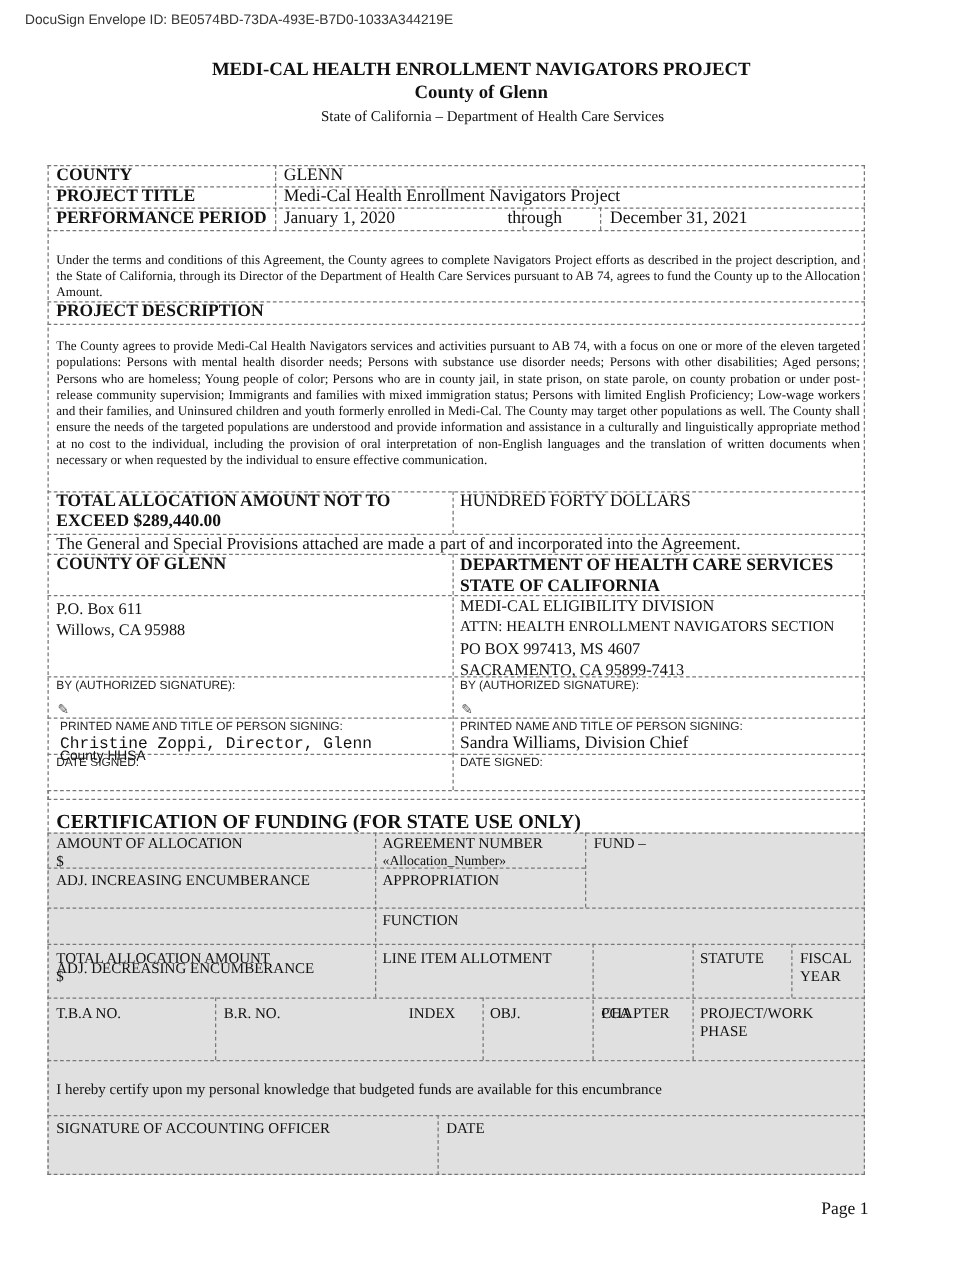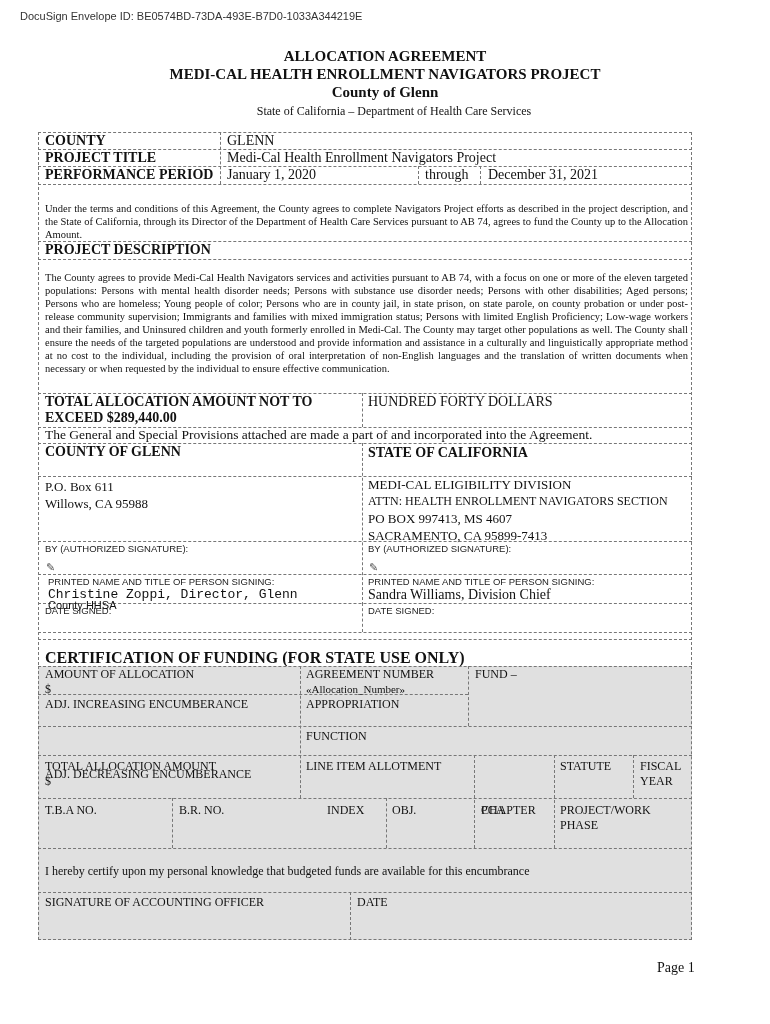--- a/index.html
+++ b/index.html
@@ -21,42 +21,41 @@
   .cell { position:absolute; font-size:12px; line-height:15px; }
   .mono { font-family:"Liberation Mono", monospace; font-size:13px; }
   .pen { font-size:11px; color:#555; }
 </style>
 </head>
 <body>
 
 <div class="abs envelope">DocuSign Envelope ID: BE0574BD-73DA-493E-B7D0-1033A344219E</div>
 
 <div class="abs title-block">
-  <div class="t1">ALLOCATION AGREEMENT</div>
   <div class="t1">MEDI-CAL HEALTH ENROLLMENT NAVIGATORS PROJECT</div>
   <div class="t3">County of Glenn</div>
   <div class="t4">State of California – Department of Health Care Services</div>
 </div>
 
 <div class="abs box" style="left:38px; top:132px; width:654px; height:508px;"></div>
 
 <div class="hl" style="left:38px; top:149px; width:654px;"></div>
 <div class="hl" style="left:38px; top:166px; width:654px;"></div>
 <div class="hl" style="left:38px; top:184px; width:654px;"></div>
 <div class="vl" style="left:220px; top:132px; height:52px;"></div>
 <div class="vl" style="left:418px; top:166px; height:18px;"></div>
 <div class="vl" style="left:480px; top:166px; height:18px;"></div>
 
 <div class="abs lbl-b" style="left:45px; top:133px;">COUNTY</div>
 <div class="abs val" style="left:227px; top:133px;">GLENN</div>
 <div class="abs lbl-b" style="left:45px; top:150px;">PROJECT TITLE</div>
 <div class="abs val" style="left:227px; top:150px;">Medi-Cal Health Enrollment Navigators Project</div>
 <div class="abs lbl-b" style="left:45px; top:167px;">PERFORMANCE PERIOD</div>
 <div class="abs val" style="left:227px; top:167px;">January 1, 2020</div>
-<div class="abs val" style="left:425px; top:167px;">through</div>
+<div class="abs val" style="left:406px; top:167px;">through</div>
 <div class="abs val" style="left:488px; top:167px;">December 31, 2021</div>
 
 <div class="abs small" style="left:45px; top:202px; width:643px;">Under the terms and conditions of this Agreement, the County agrees to complete Navigators Project efforts as described in the project description, and the State of California, through its Director of the Department of Health Care Services pursuant to AB 74, agrees to fund the County up to the Allocation Amount.</div>
 <div class="hl" style="left:38px; top:241px; width:654px;"></div>
 
 <div class="abs lbl-b" style="left:45px; top:242px;">PROJECT DESCRIPTION</div>
 <div class="hl" style="left:38px; top:259px; width:654px;"></div>
 <div class="abs small" style="left:45px; top:271px; width:643px;">The County agrees to provide Medi-Cal Health Navigators services and activities pursuant to AB 74, with a focus on one or more of the eleven targeted populations: Persons with mental health disorder needs; Persons with substance use disorder needs; Persons with other disabilities; Aged persons; Persons who are homeless; Young people of color; Persons who are in county jail, in state prison, on state parole, on county probation or under post-release community supervision; Immigrants and families with mixed immigration status; Persons with limited English Proficiency; Low-wage workers and their families, and Uninsured children and youth formerly enrolled in Medi-Cal.  The County may target other populations as well.  The County shall ensure the needs of the targeted populations are understood and provide information and assistance in a culturally and linguistically appropriate method at no cost to the individual, including the provision of oral interpretation of non-English languages and the translation of written documents when necessary or when requested by the individual to ensure effective communication.</div>
 <div class="hl" style="left:38px; top:393px; width:654px;"></div>
 
@@ -68,20 +67,21 @@
 <div class="abs val" style="left:368px; top:394px; line-height:16px;">
   <div>HUNDRED FORTY DOLLARS</div>
 </div>
 <div class="hl" style="left:38px; top:427px; width:654px;"></div>
 <div class="abs val" style="left:45px; top:427px; font-size:13.5px;">The General and Special Provisions attached are made a part of and incorporated into the Agreement.</div>
 <div class="hl" style="left:38px; top:443px; width:654px;"></div>
 
 <div class="vl" style="left:362px; top:443px; height:162px;"></div>
 <div class="abs lbl-b" style="left:45px; top:444px;">COUNTY OF GLENN</div>
 <div class="abs lbl-b" style="left:368px; top:444px; line-height:17px;">
+  <div>DEPARTMENT OF HEALTH CARE SERVICES</div>
   <div>STATE OF CALIFORNIA</div>
 </div>
 <div class="hl" style="left:38px; top:476px; width:654px;"></div>
 <div class="abs val" style="left:45px; top:478px; line-height:17px; font-size:13px;">
   <div>P.O. Box 611</div>
   <div>Willows, CA 95988</div>
 </div>
 <div class="abs val" style="left:368px; top:476px; line-height:17px; font-size:13px;">
   <div>MEDI-CAL ELIGIBILITY DIVISION</div>
   <div style="font-size:12px;">ATTN: HEALTH ENROLLMENT NAVIGATORS SECTION</div>

